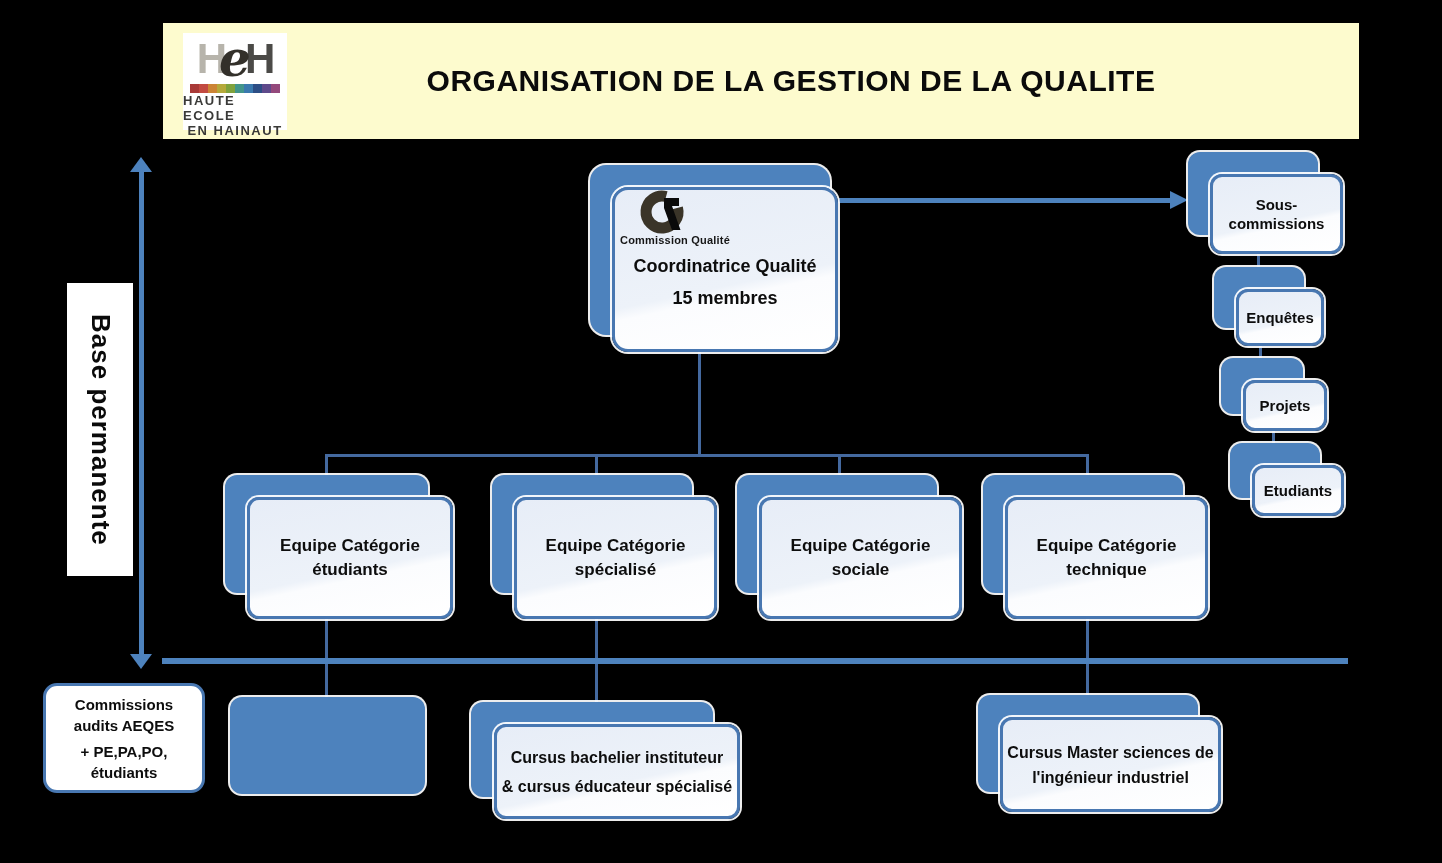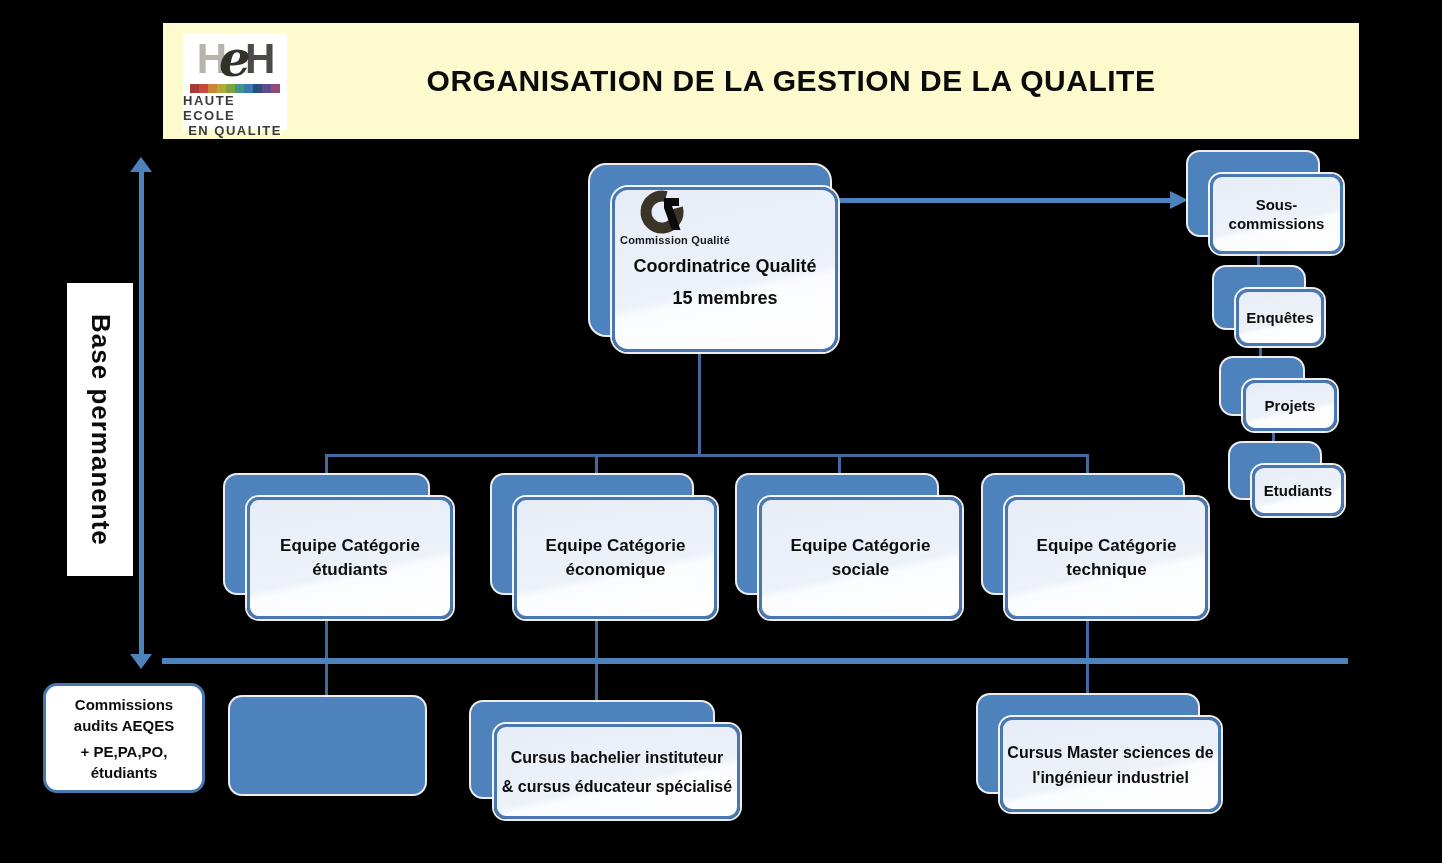--- a/index.html
+++ b/index.html
@@ -90,21 +90,21 @@
       <span style="background: rgb(204, 132, 53);"></span>
       <span style="background: rgb(181, 169, 58);"></span>
       <span style="background: rgb(127, 162, 60);"></span>
       <span style="background: rgb(66, 149, 139);"></span>
       <span style="background: rgb(58, 121, 174);"></span>
       <span style="background: rgb(45, 78, 133);"></span>
       <span style="background: rgb(95, 74, 139);"></span>
       <span style="background: rgb(148, 73, 124);"></span>
     </div>
     <div class="logo-line">HAUTE ECOLE</div>
-    <div class="logo-line">EN QUALITE</div>
+    <div class="logo-line">EN HAINAUT</div>
   </div>
 
   <div class="axis-shaft"></div>
   <div class="tri-up"></div>
   <div class="tri-down"></div>
   <div class="axis-box">
     <div class="axis-label">Base permanente</div>
   </div>
 
   <div class="back" style="left:590px;top:165px;width:240px;height:170px;border-radius:16px;"></div>
@@ -133,21 +133,21 @@
     <div class="teamtxt">
       <div>Equipe Catégorie</div>
         <div>étudiants</div>
     </div>
   </div>
 
   <div class="back" style="left:492px;top:475px;width:200px;height:118px;"></div>
   <div class="front" style="left:514px;top:497px;width:203px;height:122px;">
     <div class="teamtxt">
       <div>Equipe Catégorie</div>
-        <div>économique</div>
+        <div>spécialisé</div>
     </div>
   </div>
 
   <div class="back" style="left:737px;top:475px;width:200px;height:118px;"></div>
   <div class="front" style="left:759px;top:497px;width:203px;height:122px;">
     <div class="teamtxt">
       <div>Equipe Catégorie</div>
         <div>sociale</div>
     </div>
   </div>
@@ -201,21 +201,21 @@
   </div>
   <div class="vline" style="left:1257px;top:252px;width:3px;height:18px;"></div>
 
   <div class="back" style="left:1214px;top:267px;width:90px;height:61px;"></div>
   <div class="front" style="left:1236px;top:289px;width:88px;height:57px;">
     <div class="castxt">Enquêtes</div>
   </div>
   <div class="vline" style="left:1259px;top:344px;width:3px;height:17px;"></div>
 
   <div class="back" style="left:1221px;top:358px;width:82px;height:56px;"></div>
-  <div class="front" style="left:1243px;top:380px;width:94px;height:51px;">
+  <div class="front" style="left:1243px;top:380px;width:84px;height:51px;">
     <div class="castxt">Projets</div>
   </div>
   <div class="vline" style="left:1272px;top:429px;width:3px;height:17px;"></div>
 
   <div class="back" style="left:1230px;top:443px;width:90px;height:55px;"></div>
   <div class="front" style="left:1252px;top:465px;width:92px;height:51px;">
     <div class="castxt">Etudiants</div>
   </div>
 
 </div>

